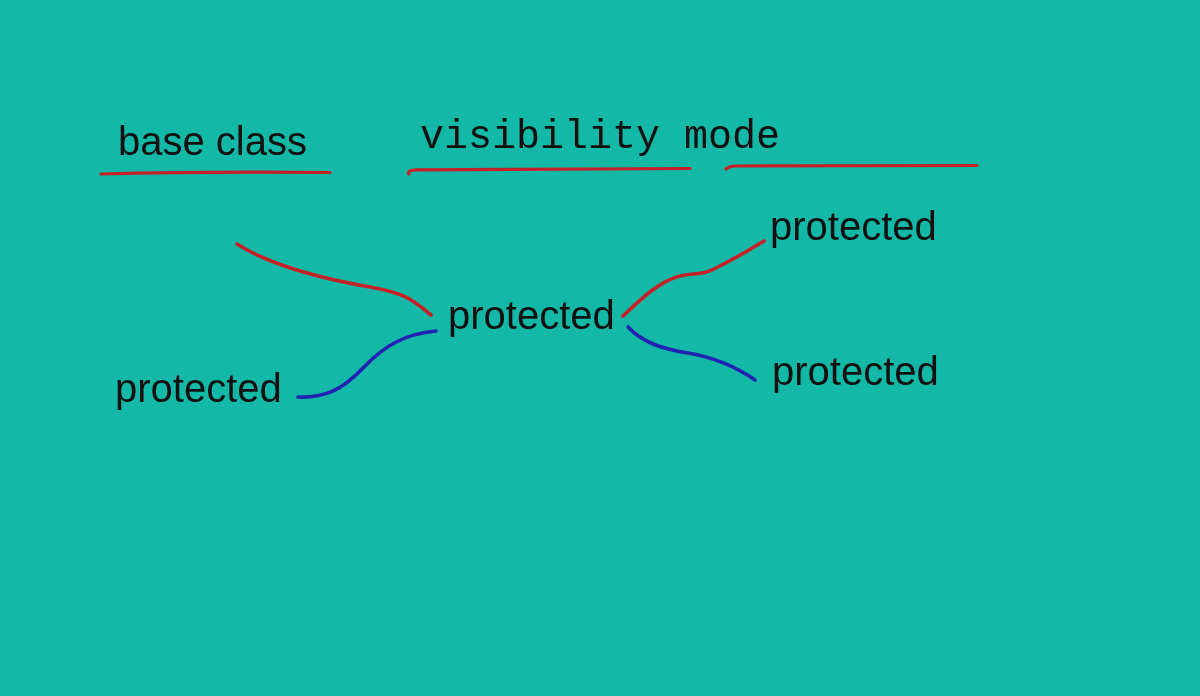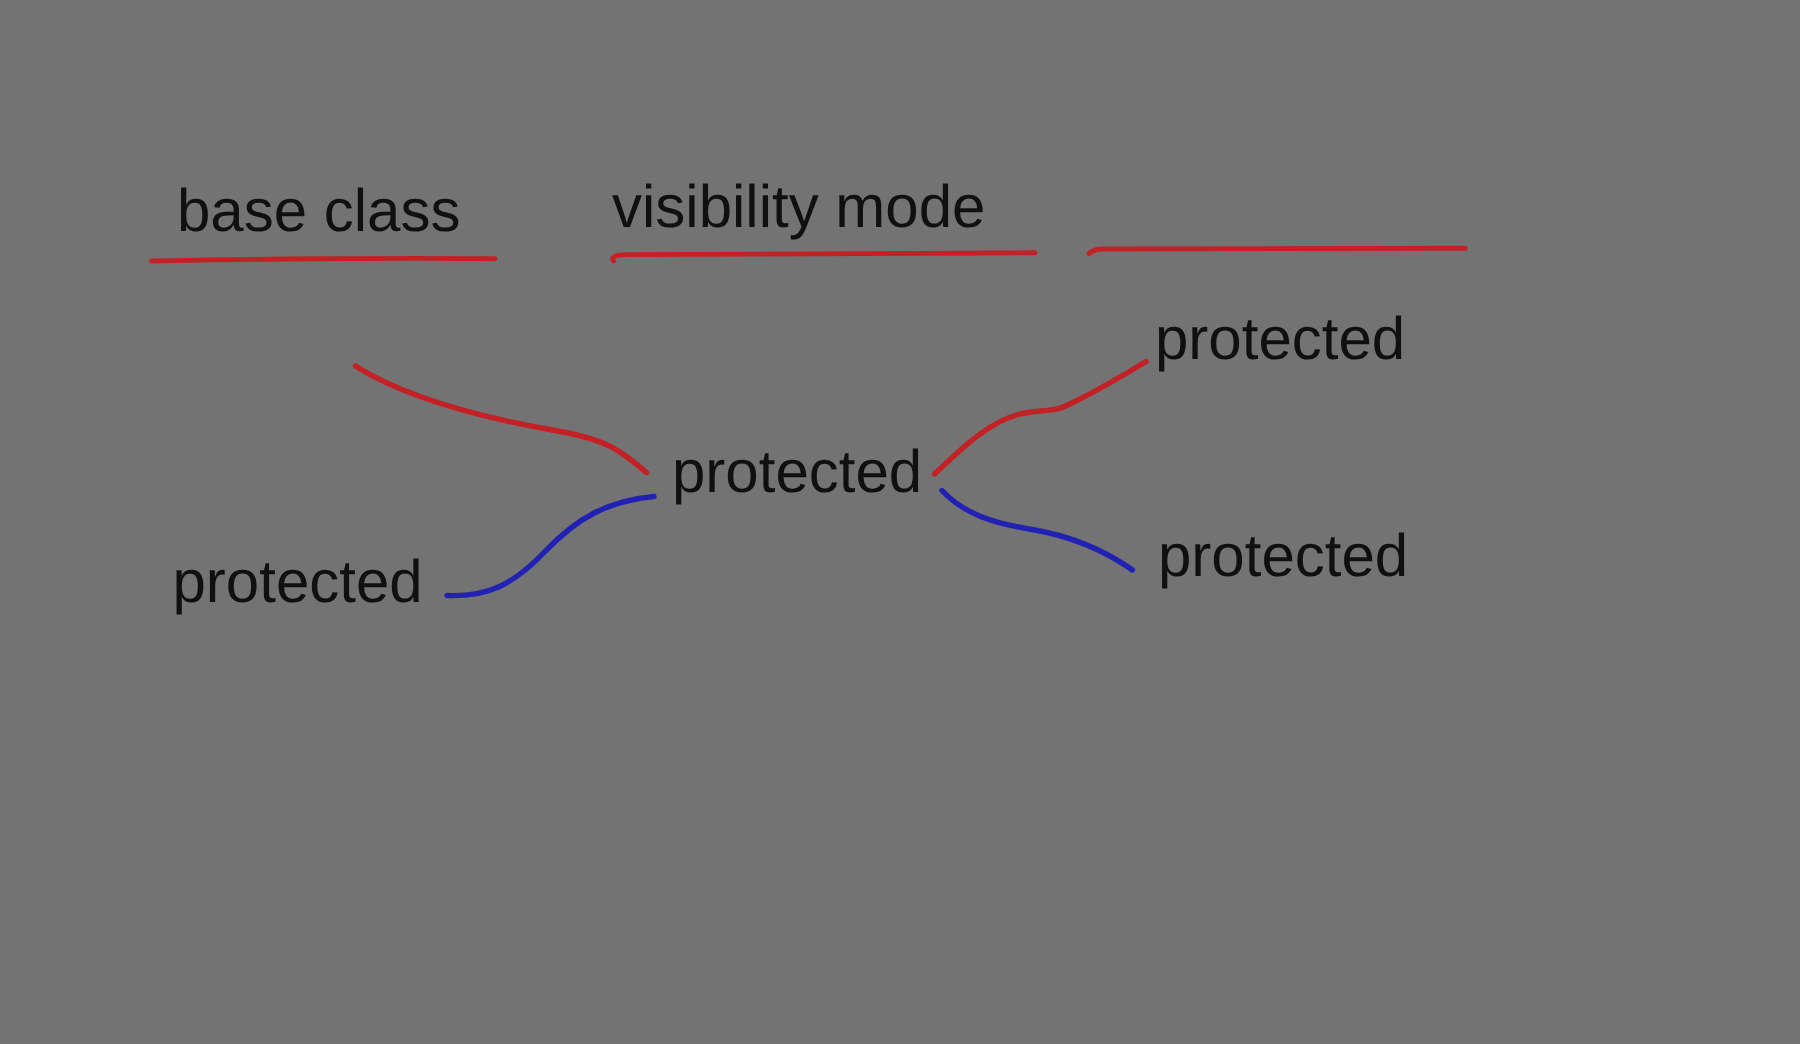--- a/index.html
+++ b/index.html
@@ -4,21 +4,21 @@
 <style>
   html, body {
     margin: 0;
     padding: 0;
     background: #ffffff;
   }
   .canvas {
     position: relative;
     width: 1200px;
     height: 696px;
-    background: #737373;
+    background: #14b8a6;
     font-family: "Liberation Sans", sans-serif;
     color: #101010;
     overflow: hidden;
   }
   .lbl {
     position: absolute;
     font-size: 40px;
     line-height: 1;
     white-space: nowrap;
     color: #101010;
@@ -38,21 +38,21 @@
   path.curve { stroke-width: 3.6; }
   path.underline { stroke-width: 3.2; }
 </style>
 </head>
 <body>
 
 <div class="canvas">
 
   <div class="lbl" style="left:118px; top:121px;">base class</div>
 
-  <div class="lbl" style="left:408px; top:118px;">visibility mode</div>
+  <div class="lbl" style="left:420px; top:118px;font-family:Liberation Mono, monospace;">visibility mode</div>
 
 
 
   <div class="lbl" style="left:115px; top:368px;">protected</div>
 
   <div class="lbl" style="left:448px; top:295px;">protected</div>
 
   <div class="lbl" style="left:770px; top:206px;">protected</div>
 
   <div class="lbl" style="left:772px; top:351px;">protected</div>

